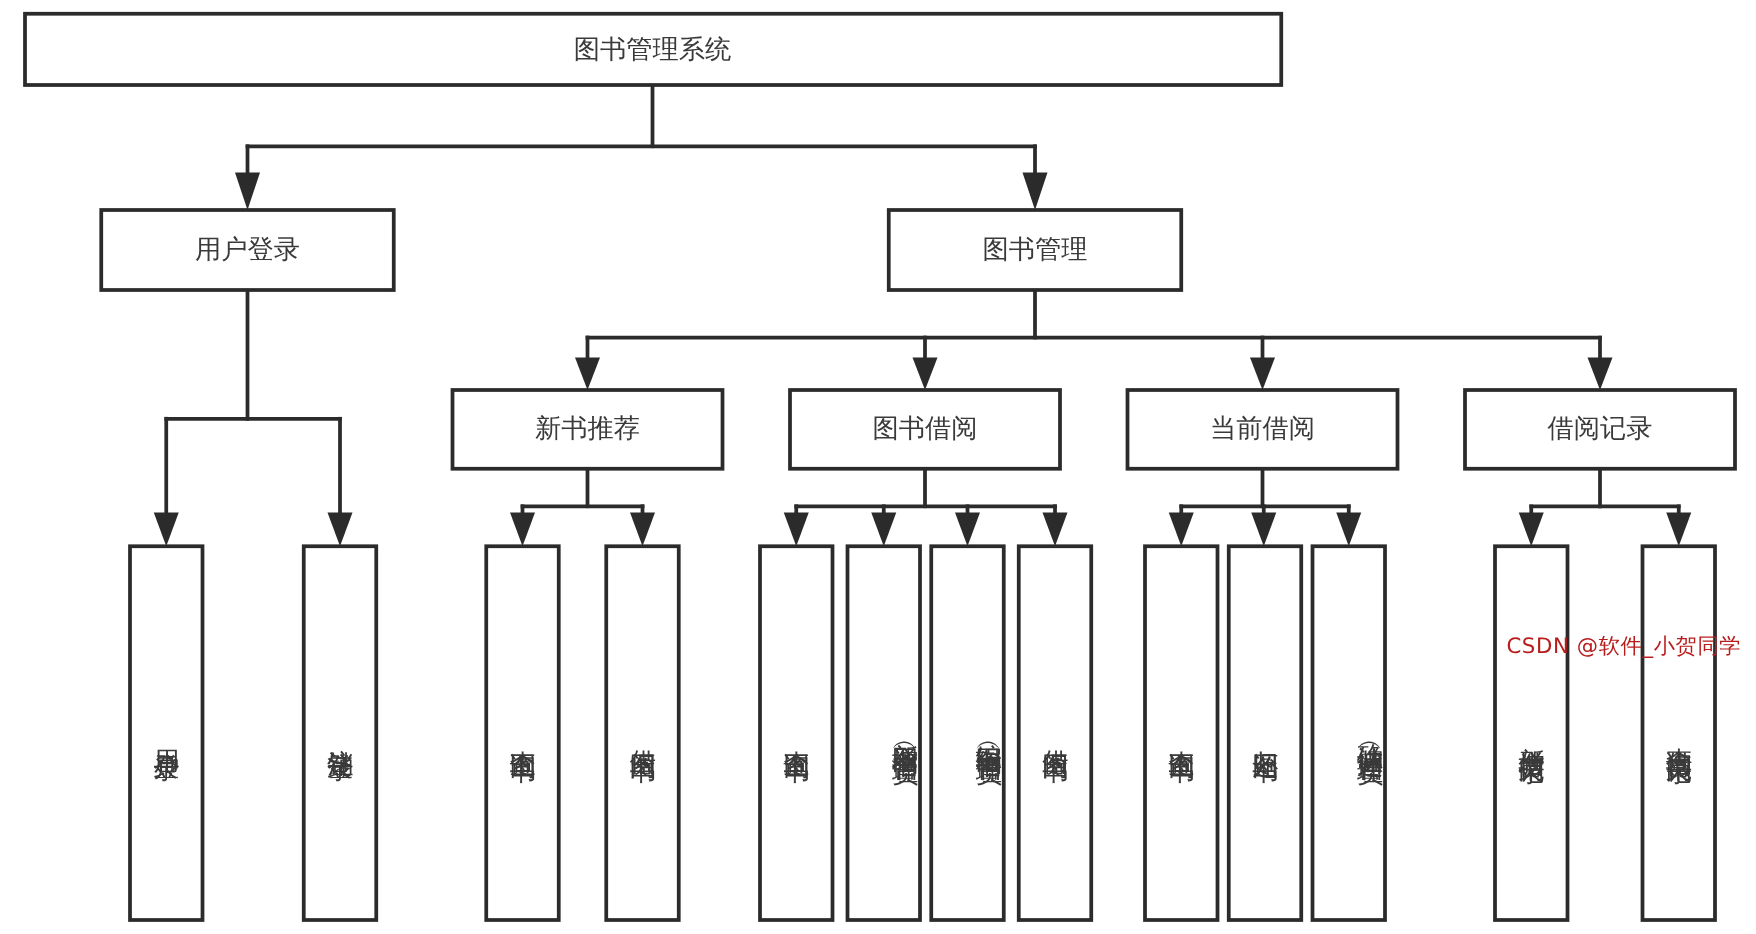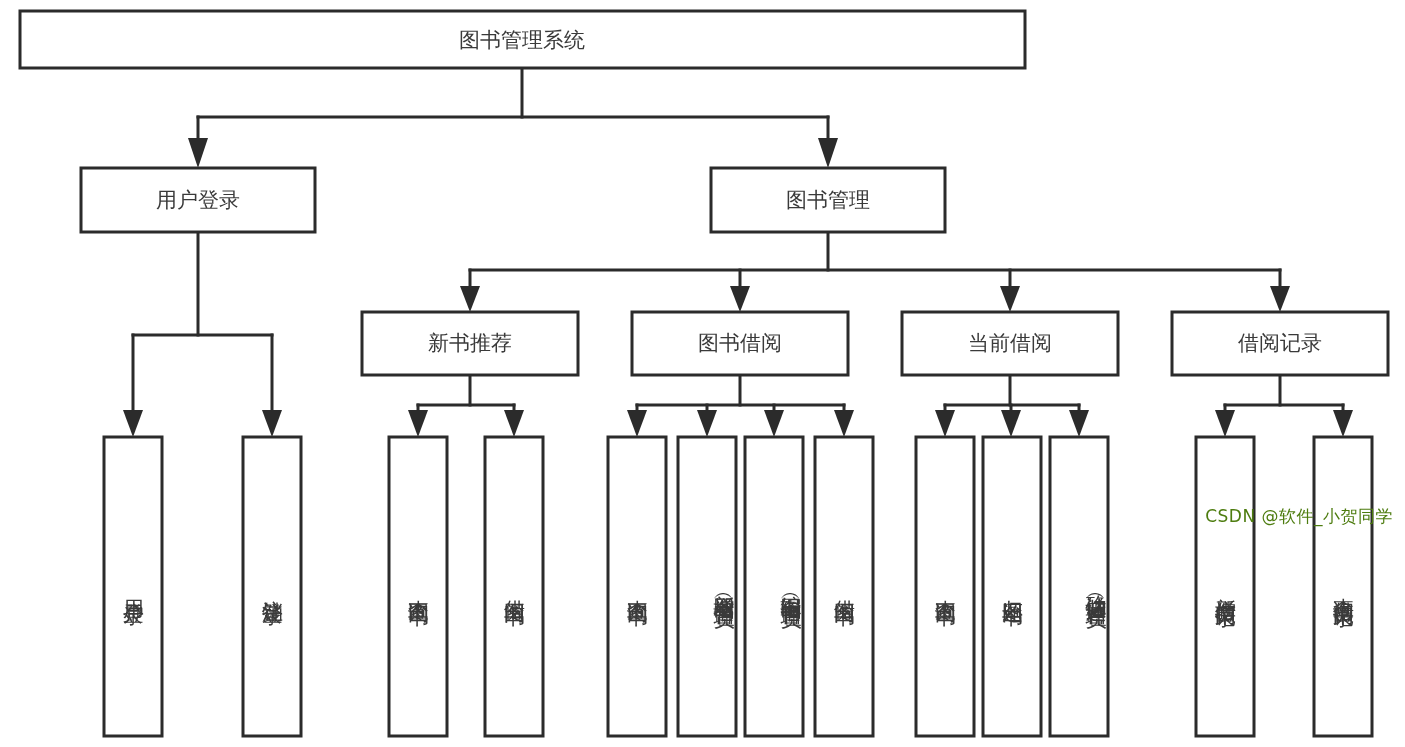--- a/index.html
+++ b/index.html
@@ -63,21 +63,21 @@
     color: #3a3a3a;
     white-space: nowrap;
     pointer-events: none;
   }
   #watermark {
     position: absolute;
     right: 12px;
     bottom: 4px;
     font-family: "DejaVu Sans", "Liberation Sans", sans-serif;
     font-size: 17px;
-    color: #4d7c0f;
+    color: #b91c1c;
     letter-spacing: 0.5px;
     white-space: nowrap;
   }
 </style>
 </head>
 <body>
 
 <div id="diagram-root">
 
   <svg id="tree-svg" viewBox="0 0 1405 747">

